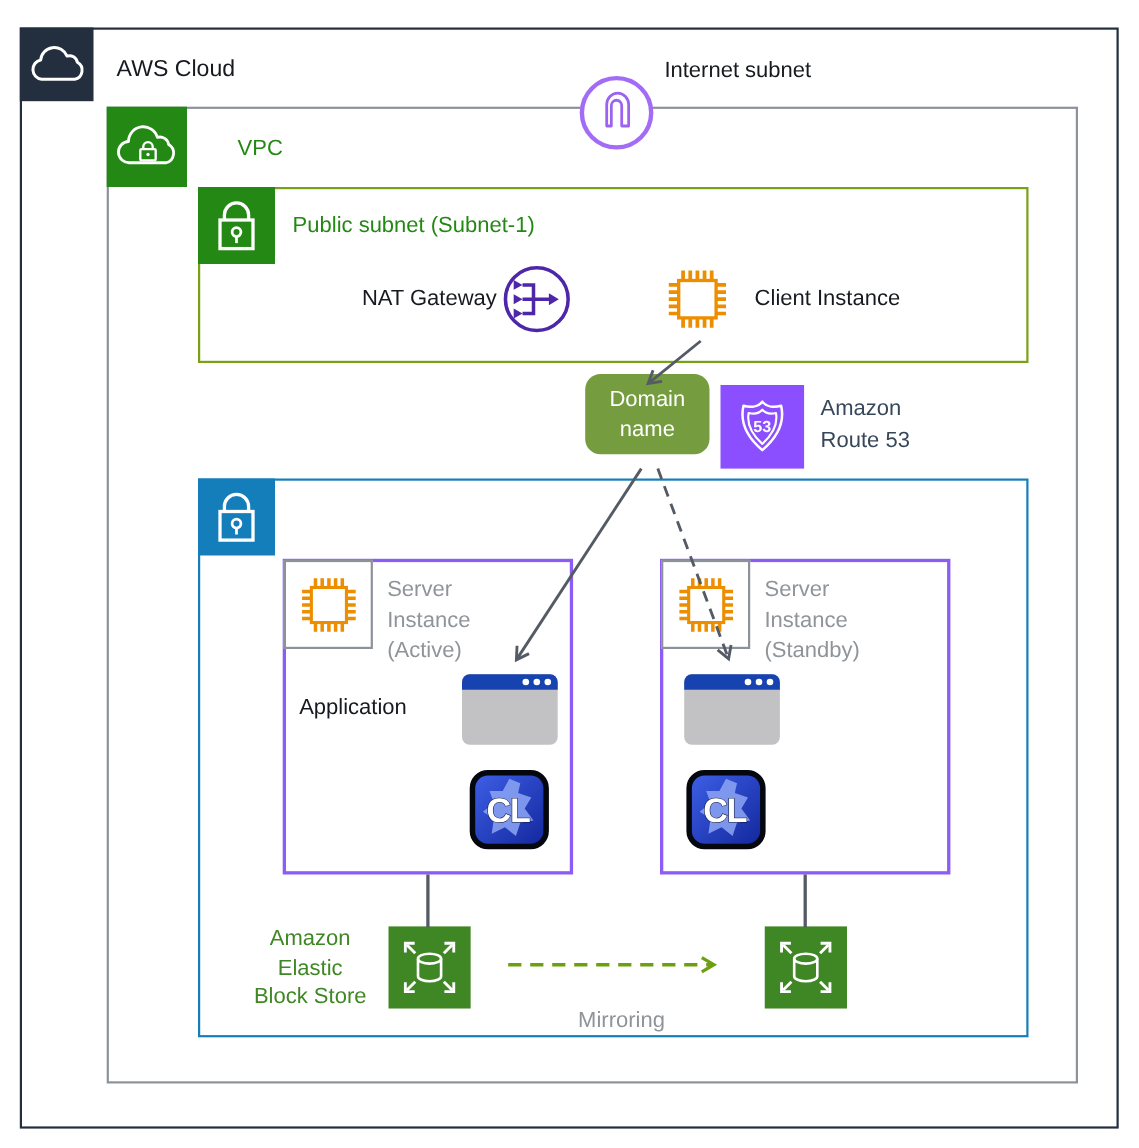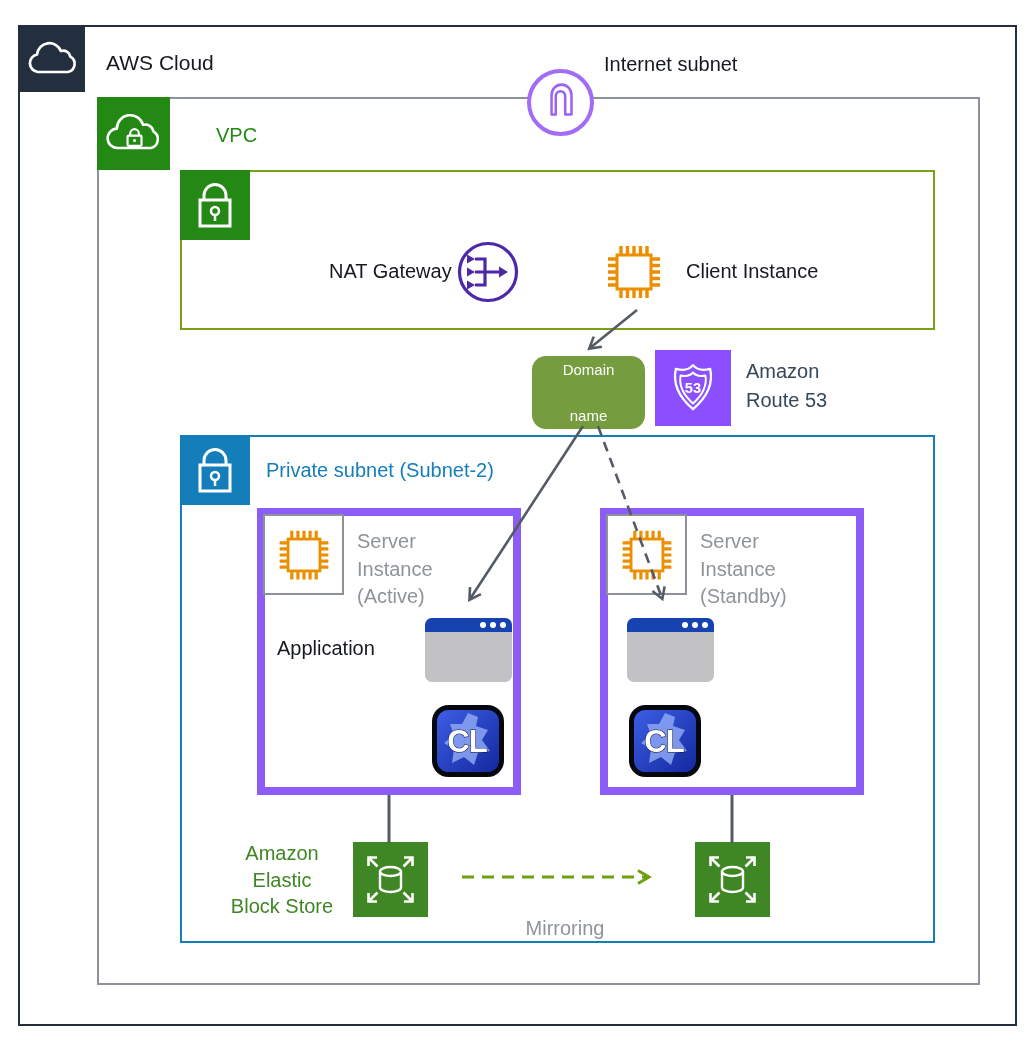--- a/index.html
+++ b/index.html
@@ -6,42 +6,42 @@
   .canvas{
     position:relative;width:1035px;height:1044px;background:#ffffff;
     font-family:"Liberation Sans","DejaVu Sans",sans-serif;overflow:hidden;
   }
   .abs{position:absolute;}
   .box{position:absolute;box-sizing:border-box;border:2px solid;background:transparent;}
   .outer-box{left:18px;top:25px;width:999px;height:1001px;border-color:#232F3E;}
   .vpc-box{left:97px;top:97px;width:883px;height:888px;border-color:#8D9199;}
   .pub-box{left:180px;top:170px;width:755px;height:160px;border-color:#7AA116;background:#fff;}
   .priv-box{left:180px;top:435px;width:755px;height:508px;border-color:#147EBA;background:#fff;}
-  .srv-box{box-sizing:border-box;border:8px solid #8b5cf6;background:#fff;position:absolute;width:264px;height:287px;top:508px;}
+  .srv-box{box-sizing:border-box;border:3px solid #8b5cf6;background:#fff;position:absolute;width:264px;height:287px;top:508px;}
   .srv-left{left:257px;}
   .srv-right{left:600px;}
   .chip-cell{position:absolute;left:-2px;top:-2px;width:81px;height:81px;border:2px solid #8D9199;box-sizing:border-box;background:#fff;display:flex;align-items:center;justify-content:center;}
   .hdr-sq{position:absolute;display:flex;align-items:center;justify-content:center;}
   .sq-aws{left:18px;top:25px;width:67px;height:67px;background:#232F3E;}
   .sq-vpc{left:97px;top:97px;width:73px;height:73px;background:#248814;}
   .sq-pub{left:180px;top:170px;width:70px;height:70px;background:#248814;}
   .sq-priv{left:180px;top:435px;width:70px;height:70px;background:#147EBA;}
   .lbl{position:absolute;font-size:20px;color:#16191F;white-space:nowrap;}
   .lbl-green{color:#248814;}
   .lbl-blue{color:#147EBA;}
   .lbl-gray{color:#8E9499;}
   .lbl-slate{color:#37475A;}
   .lbl-ebs{color:#3F8624;text-align:center;line-height:26.5px;}
   .srv-lbl{position:absolute;left:92px;top:12px;font-size:20px;line-height:27.5px;color:#8E9499;}
   .igw-circle{position:absolute;left:527px;top:69px;width:67px;height:67px;border-radius:50%;
     background:#fff;border:4px solid #A26CF7;box-sizing:border-box;z-index:5;
     display:flex;align-items:center;justify-content:center;}
-  .domain-badge{position:absolute;left:532px;top:356px;width:113px;height:73px;border-radius:14px;
-    background:#759C3E;color:#fff;font-size:15px;line-height:27px;text-align:center;
-    display:flex;flex-direction:column;align-items:center;justify-content:space-between;z-index:4;}
+  .domain-badge{position:absolute;left:532px;top:340px;width:113px;height:73px;border-radius:14px;
+    background:#759C3E;color:#fff;font-size:20px;line-height:27px;text-align:center;
+    display:flex;flex-direction:column;align-items:center;justify-content:center;z-index:4;}
   .r53-sq{position:absolute;left:655px;top:350px;width:76px;height:76px;background:#8C4FFF;
     display:flex;align-items:center;justify-content:center;}
   .browser{position:absolute;width:87px;height:64px;border-radius:7px;background:#C2C2C5;}
   .browser .bar{height:14px;background:#1743B0;border-radius:7px 7px 0 0;position:relative;}
   .browser .dots{position:absolute;right:6px;top:4px;display:flex;gap:4px;}
   .browser .dots span{width:6px;height:6px;border-radius:50%;background:#fff;display:block;}
   .overlay{position:absolute;left:0;top:0;width:1035px;height:1044px;z-index:10;pointer-events:none;}
   svg{display:block;}
 </style>
 </head>
@@ -79,20 +79,21 @@
   <div class="lbl lbl-green" style="left:186px;top:124px;margin-left:30px;">VPC</div>
 
   <div class="hdr-sq sq-pub">
     <svg width="70" height="70" viewBox="0 0 70 70">
       <path d="M24,30 v-4.5 a11,11 0 0 1 22,0 V30" fill="none" stroke="#fff" stroke-width="3"></path>
       <rect x="20" y="30" width="30" height="26" fill="none" stroke="#fff" stroke-width="3"></rect>
       <circle cx="35" cy="41" r="4" fill="none" stroke="#fff" stroke-width="2.5"></circle>
       <line x1="35" y1="45" x2="35" y2="51" stroke="#fff" stroke-width="2.5"></line>
     </svg>
   </div>
+  <div class="lbl lbl-green" style="left:266px;top:194px;">Public subnet (Subnet-1)</div>
 
   <div class="lbl" style="left:297px;top:260px;margin-left:32px;">NAT Gateway</div>
   <svg class="abs" style="left:456px;top:240px;" width="64" height="64" viewBox="-32 -32 64 64">
     <circle cx="0" cy="0" r="28.5" fill="none" stroke="#4D27A8" stroke-width="3.2"></circle>
     <polygon points="-21,-17.5 -13,-13 -21,-8.5" fill="#4D27A8"></polygon>
     <polygon points="-21,-4.5 -13,0 -21,4.5" fill="#4D27A8"></polygon>
     <polygon points="-21,8.5 -13,13 -21,17.5" fill="#4D27A8"></polygon>
     <path d="M-13,-13 H-3 V13 H-13 M-13,0 H12" fill="none" stroke="#4D27A8" stroke-width="3.2"></path>
     <polygon points="11,-5.5 20,0 11,5.5" fill="#4D27A8"></polygon>
   </svg>
@@ -124,21 +125,20 @@
   </div>
 
   <div class="hdr-sq sq-priv">
     <svg width="70" height="70" viewBox="0 0 70 70">
       <path d="M24,30 v-4.5 a11,11 0 0 1 22,0 V30" fill="none" stroke="#fff" stroke-width="3"></path>
       <rect x="20" y="30" width="30" height="26" fill="none" stroke="#fff" stroke-width="3"></rect>
       <circle cx="35" cy="41" r="4" fill="none" stroke="#fff" stroke-width="2.5"></circle>
       <line x1="35" y1="45" x2="35" y2="51" stroke="#fff" stroke-width="2.5"></line>
     </svg>
   </div>
-  <div class="lbl lbl-blue" style="left:266px;top:459px;">Private subnet (Subnet-2)</div>
 
   <div class="srv-box srv-left">
     <div class="chip-cell">
       <svg width="60" height="60" viewBox="0 0 64 64">
         <rect x="15" y="15" width="34" height="34" fill="none" stroke="#EC8E00" stroke-width="3"></rect>
         <path d="M19,6 V15 M25.5,6 V15 M32,6 V15 M38.5,6 V15 M45,6 V15
                  M19,49 V58 M25.5,49 V58 M32,49 V58 M38.5,49 V58 M45,49 V58
                  M6,19 H15 M6,25.5 H15 M6,32 H15 M6,38.5 H15 M6,45 H15
                  M49,19 H58 M49,25.5 H58 M49,32 H58 M49,38.5 H58 M49,45 H58" stroke="#EC8E00" stroke-width="3.4"></path>
       </svg>

